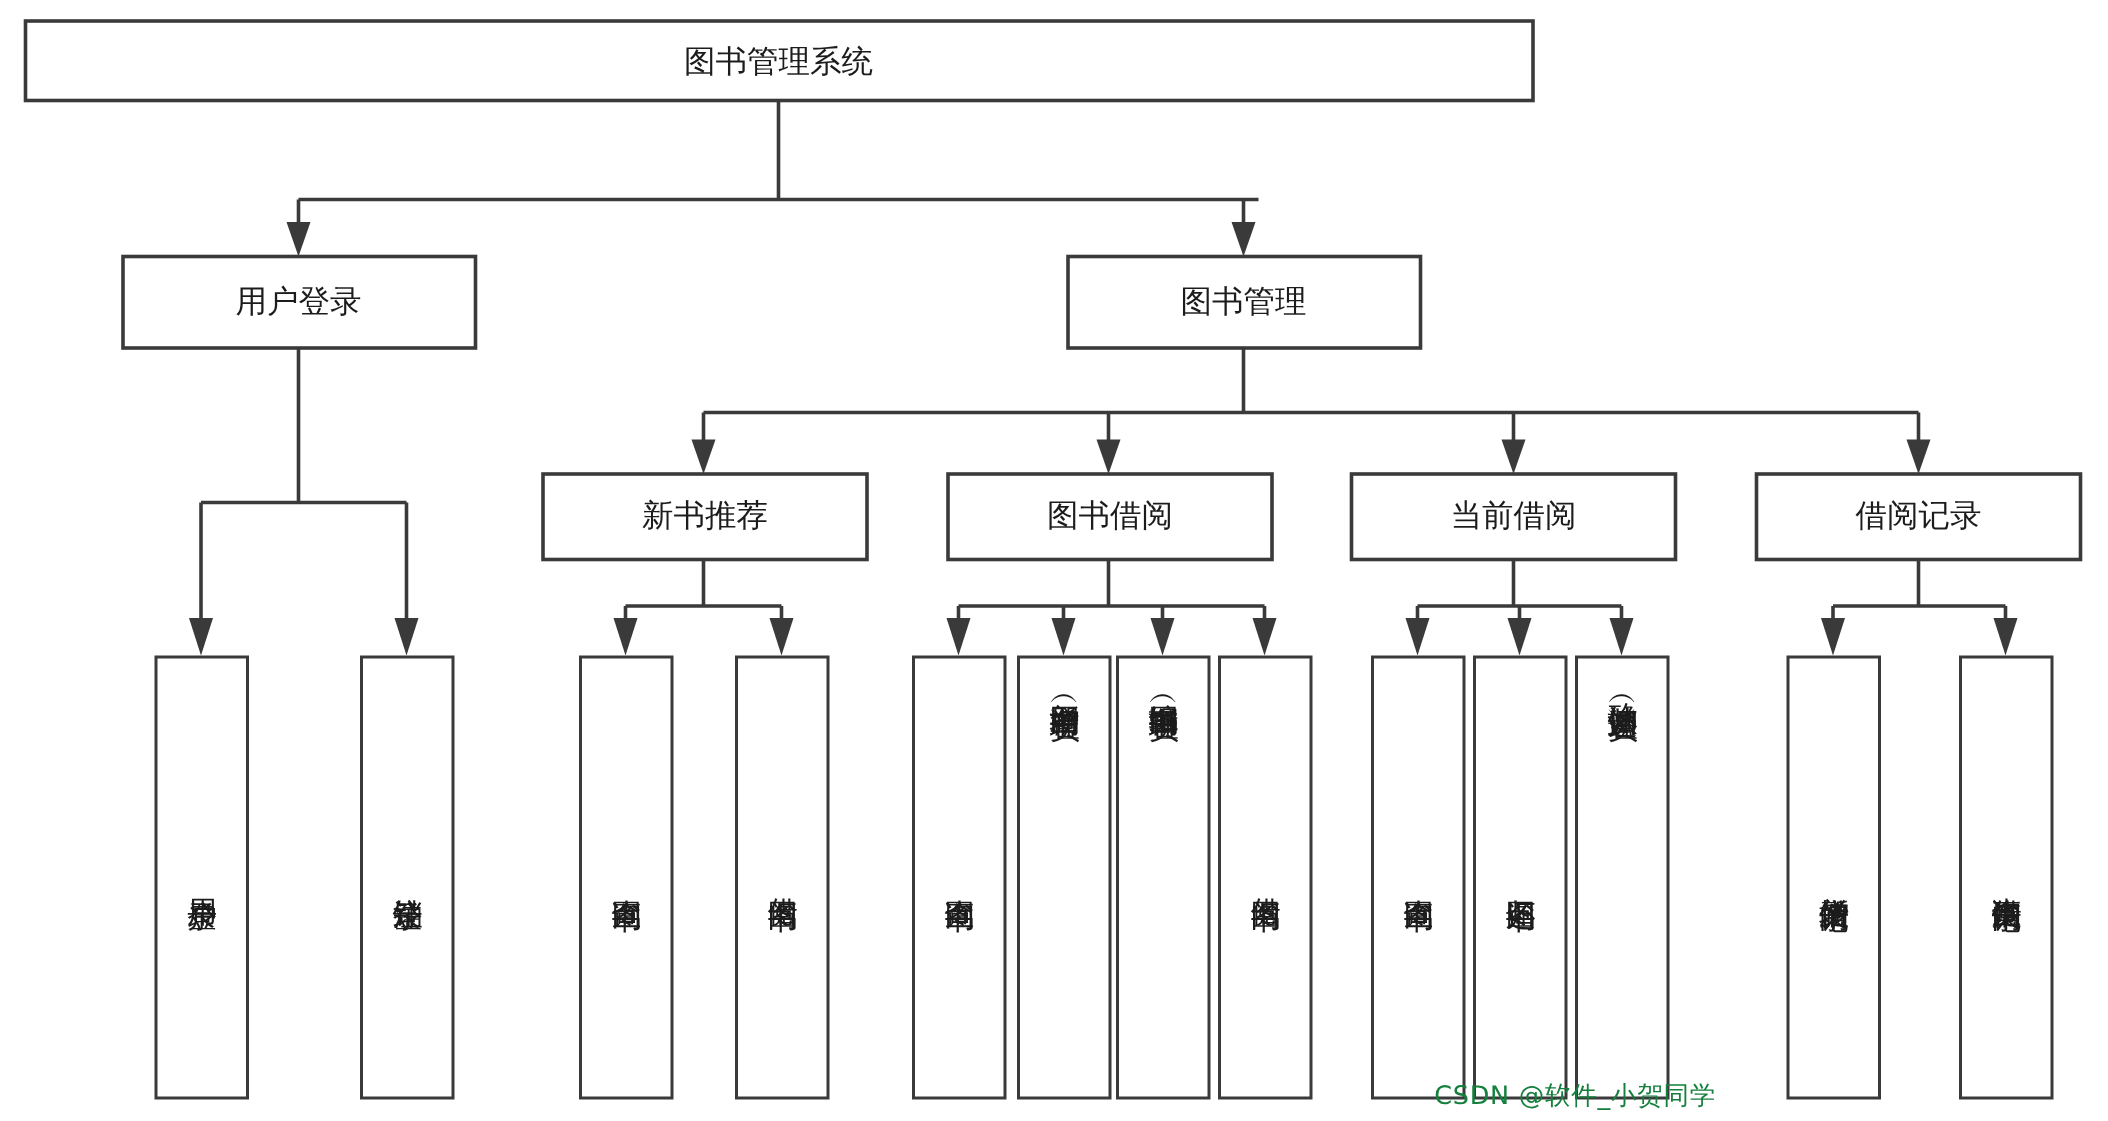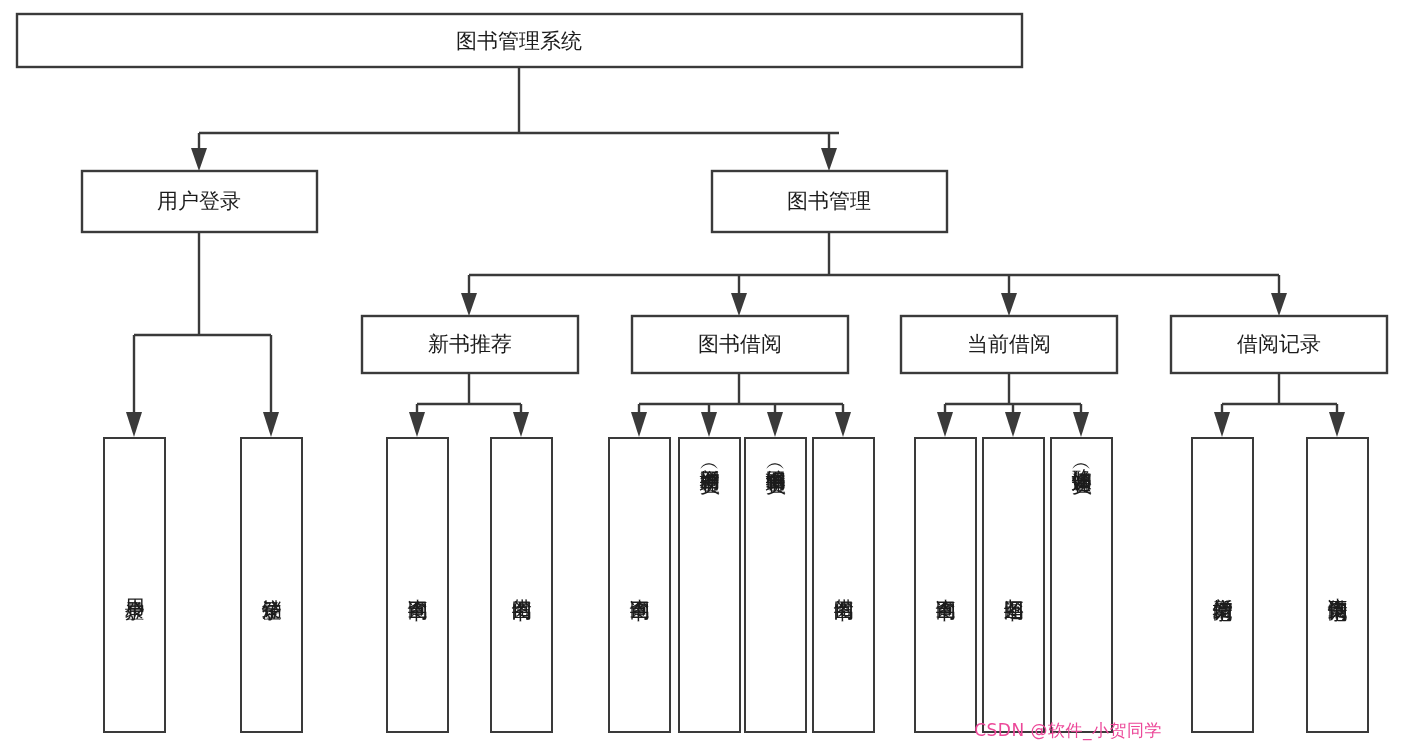--- a/index.html
+++ b/index.html
@@ -68,25 +68,25 @@
     justify-content: center;
     padding-top: 14px;
     overflow: hidden;
   }
   .leaf-box.centered {
     align-items: center;
     padding-top: 0;
   }
   .watermark {
     position: absolute;
-    right: 6px;
+    right: 24px;
     bottom: 5px;
     font-family: "DejaVu Sans", "Liberation Sans", sans-serif;
     font-size: 17px;
-    color: #ec4899;
+    color: #15803d;
     white-space: nowrap;
     letter-spacing: 0.5px;
   }
 </style>
 </head>
 <body>
 
 <div id="diagram-root">
 
   <svg id="flow" viewBox="0 0 1405 747">

